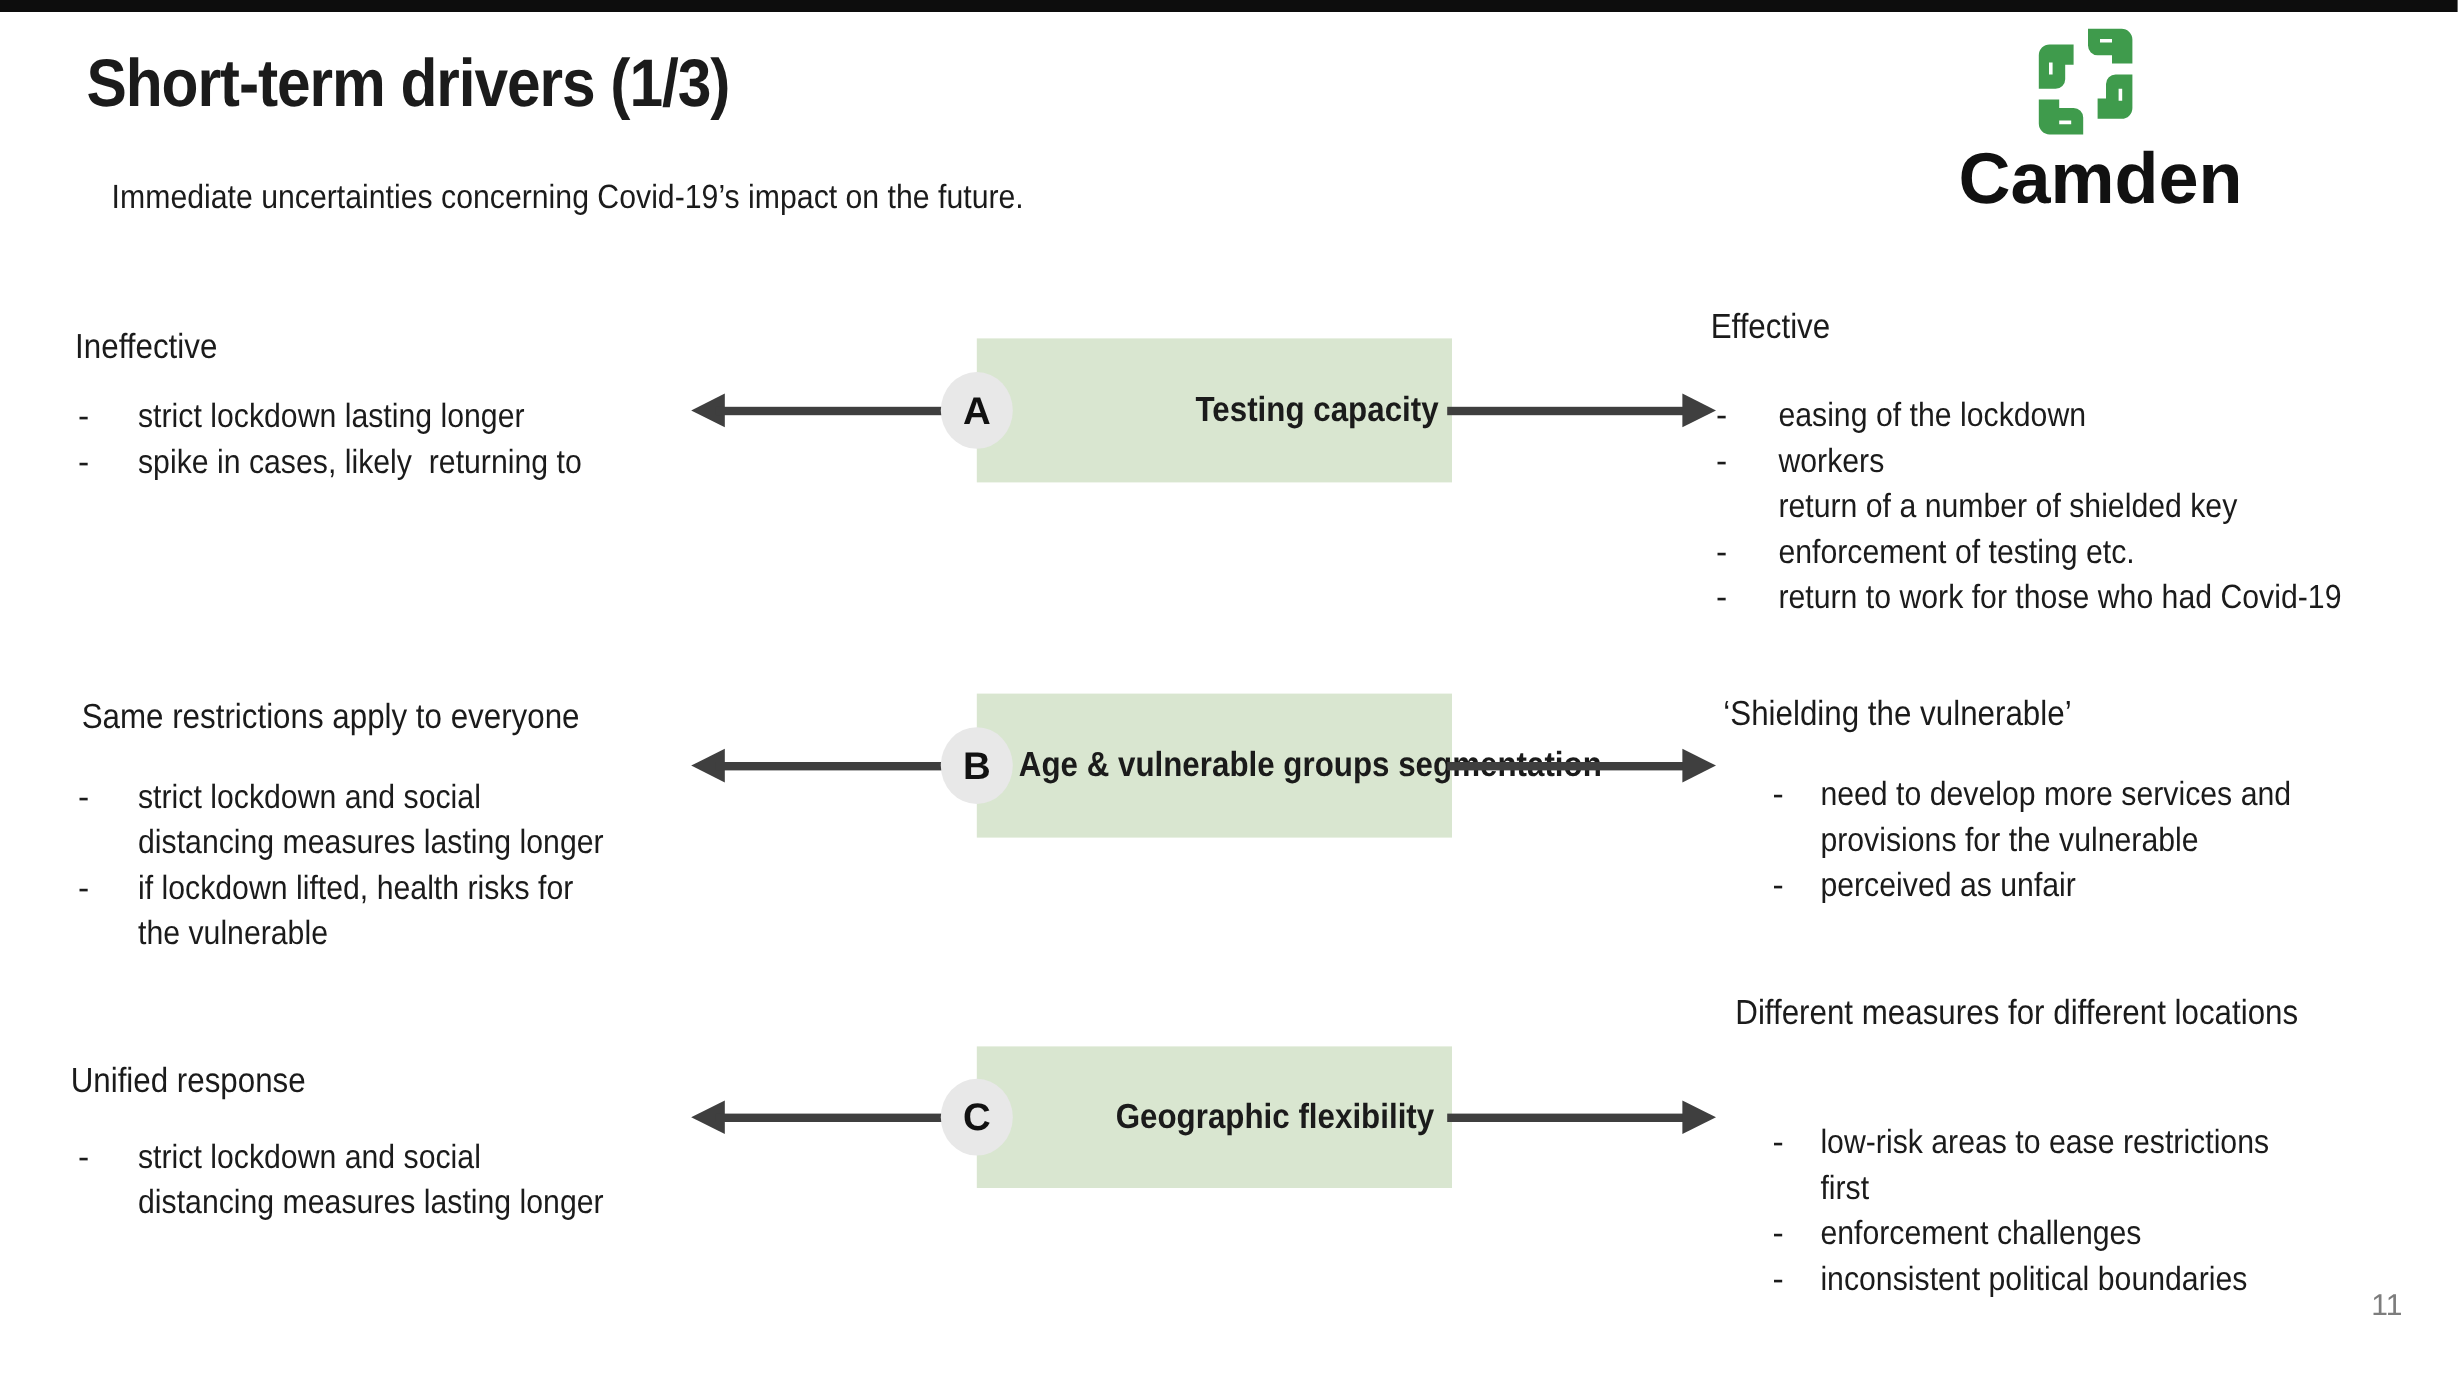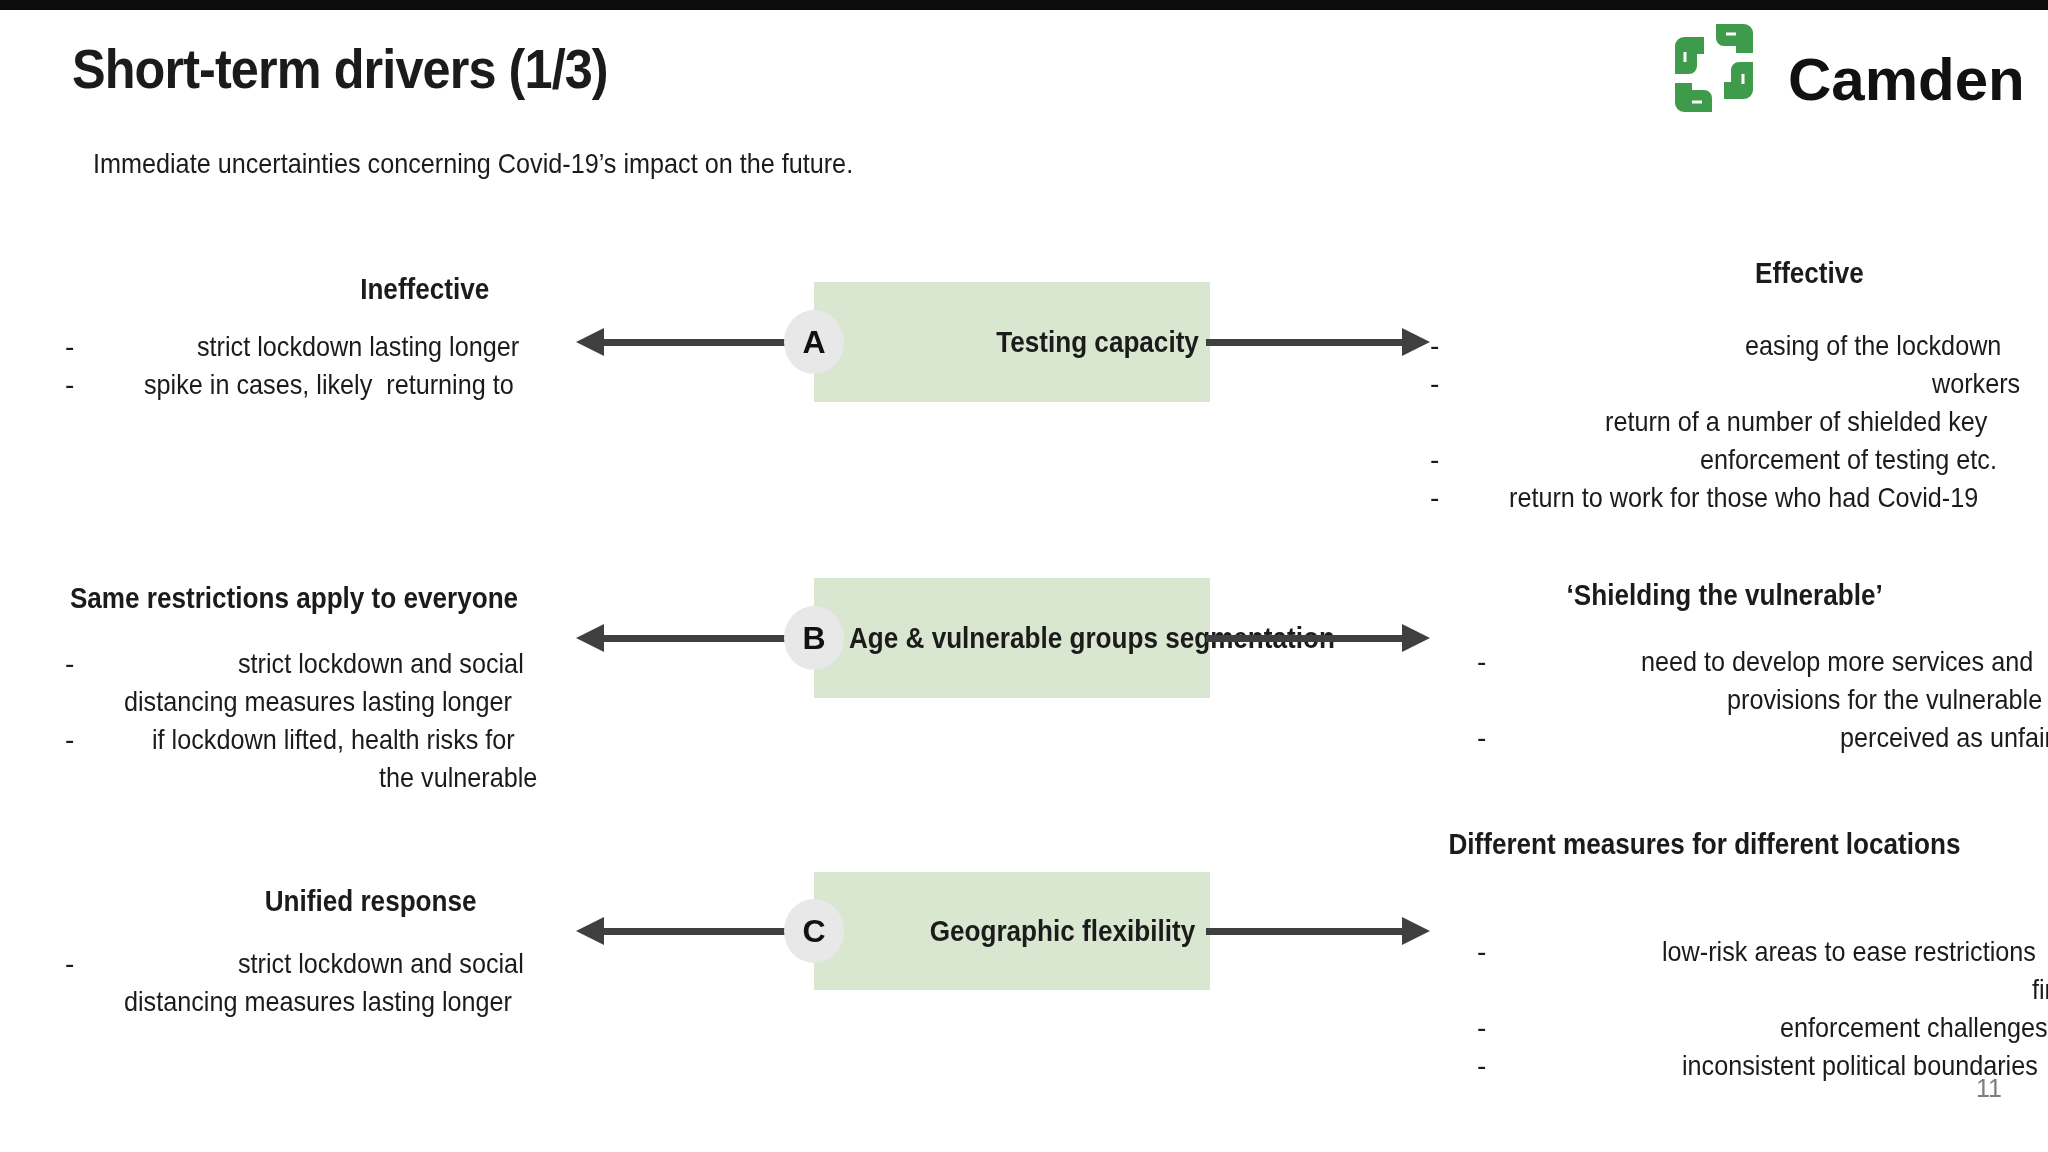--- a/index.html
+++ b/index.html
@@ -5,34 +5,34 @@
   html,body{margin:0;padding:0;width:2048px;height:1152px;overflow:hidden;background:#ffffff;
     font-family:"Liberation Sans","DejaVu Sans",sans-serif;color:#1b1b1b;}
   .stage{position:absolute;inset:0;width:2048px;height:924px;background:#fff;}
   .topbar{position:absolute;top:0;left:0;width:2048px;height:10px;background:#0d0d0d;}
 
   
   .title{position:absolute;top:36px;left:72px;font-size:56px;font-weight:700;letter-spacing:-1px;}
   .subtitle{position:absolute;top:148px;left:93px;font-size:28px;}
 
   
-  .logo{position:absolute;top:22px;left:1664px;display:flex;align-items:flex-end;}
+  .logo{position:absolute;top:22px;left:1608px;display:flex;align-items:center;flex-direction:column;}
   .logo svg{width:100px;height:92px;display:block;}
   .logo .word{font-size:60px;font-weight:700;color:#111;margin-left:24px;letter-spacing:0px;}
 
   
   .cond{display:inline-block;transform:scaleX(.9);transform-origin:0 50%;white-space:pre;}
   .cond-c{display:inline-block;transform:scaleX(.9);transform-origin:50% 50%;white-space:pre;}
 
   
-  .hgroup{position:absolute;font-size:29px;font-weight:700;text-align:right;line-height:34px;}
+  .hgroup{position:absolute;font-size:29px;font-weight:400;text-align:left;line-height:34px;}
   .bullets{position:absolute;font-size:28px;line-height:38px;}
   .bullet{display:grid;grid-template-columns:var(--col,50px) 1fr;}
   .bullet .dash{}
-  .line{white-space:pre;text-align:right;}
+  .line{white-space:pre;}
   .gbox{position:absolute;background:var(--green-box);display:flex;align-items:center;justify-content:flex-end;
         font-size:29px;font-weight:700;text-align:center;line-height:36px;}
   .gbox .lbl{max-width:380px;}
   .circle{position:absolute;width:60px;height:64px;border-radius:50%;background:var(--circle);
         display:flex;align-items:center;justify-content:center;font-size:32px;font-weight:700;color:#111;}
   .aline{position:absolute;height:7px;background:var(--arrow);}
   .ahead{position:absolute;width:0;height:0;border-top:14px solid transparent;border-bottom:14px solid transparent;}
   .ahead.left{border-right:28px solid var(--arrow);}
   .ahead.right{border-left:28px solid var(--arrow);}
 

